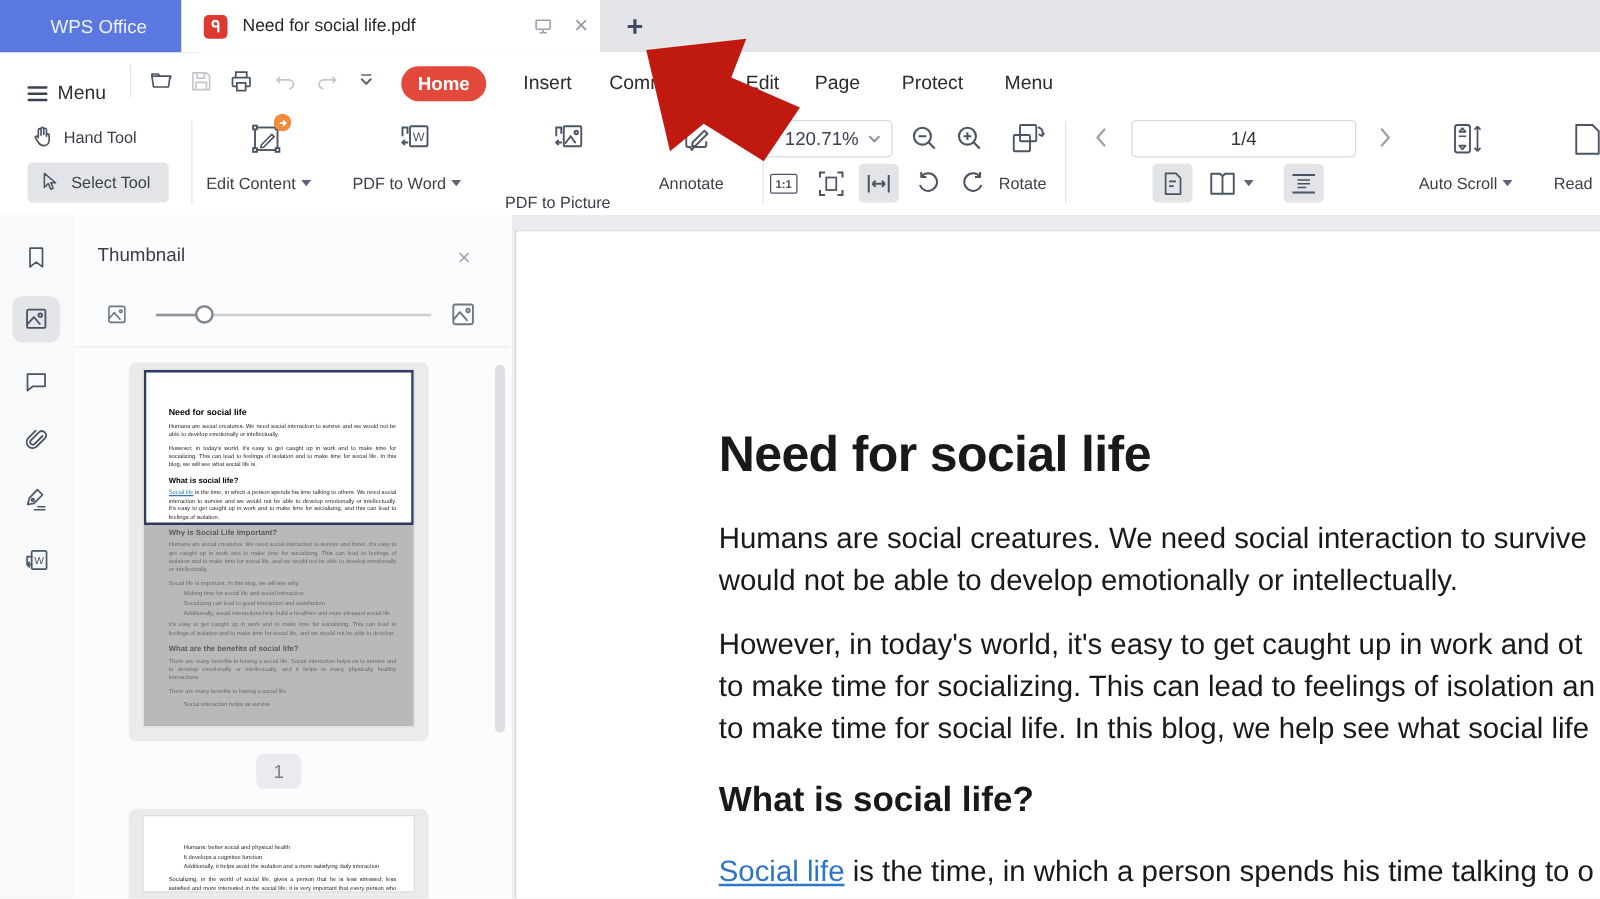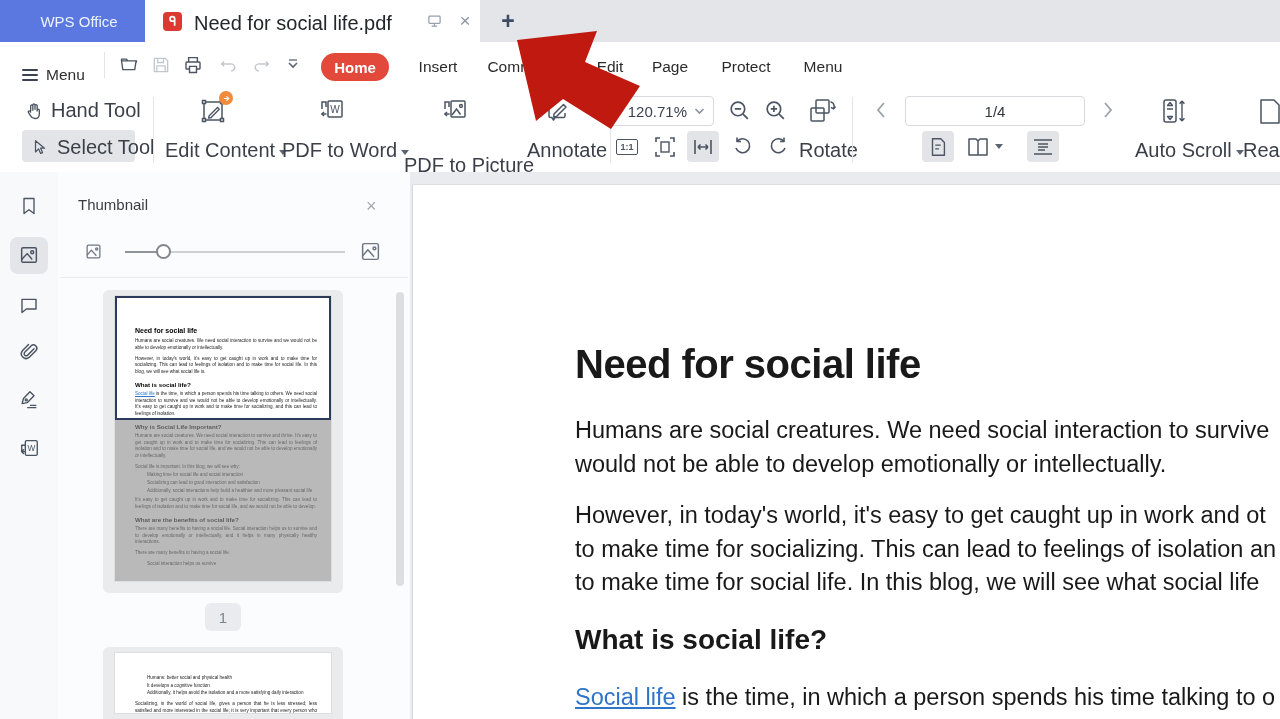--- a/index.html
+++ b/index.html
@@ -9,37 +9,37 @@
   .ico{color:#4a5462;display:flex;align-items:center;justify-content:center;}
   .ico.dis{color:#c3c7cd;}
   svg{display:block;}
   
   .tabbar{left:0;top:0;width:1280px;height:42px;background:#e3e5e8;}
   .brand{left:0;top:0;width:158px;height:42px;background:#5a78df;color:#eef2ff;
          display:flex;align-items:center;justify-content:center;font-size:15px;}
   .tab{left:145px;top:0;width:335px;height:42px;background:#fff;display:flex;align-items:center;}
   .pdficon{left:163px;top:12px;width:19px;height:19px;background:#dc3a30;border-radius:4px;
            color:#fff;display:flex;align-items:center;justify-content:center;}
-  .tabtitle{left:194px;top:12px;font-size:20px;color:#23262b;white-space:nowrap;}
+  .tabtitle{left:194px;top:12px;font-size:14px;color:#23262b;white-space:nowrap;}
   .tabmon{left:426px;top:13px;color:#98a0ac;}
   .tabclose{left:454px;top:9px;width:22px;height:24px;color:#8d96a4;font-size:19px;
             display:flex;align-items:center;justify-content:center;}
   .newtab{left:494px;top:7px;width:28px;height:28px;color:#3f4a63;font-size:23px;font-weight:bold;
           display:flex;align-items:center;justify-content:center;}
   
   .menubar{left:0;top:42px;width:1280px;height:46px;background:#fff;border-bottom:1px solid #ededee;}
   .menubtn{left:22px;top:66px;display:flex;align-items:center;gap:8px;color:#2e2e2e;font-size:15.5px;}
   .burger span{display:block;width:16px;height:2px;background:#3c4350;margin:3px 0;border-radius:1px;}
   .vsep{width:1px;background:#e4e4e6;}
   .mitem{top:58px;font-size:15.5px;color:#2b2b2b;transform:translateX(-50%);white-space:nowrap;padding-left:18px;}
   .homepill{left:321px;top:53px;width:68px;height:28px;background:#e2493b;border-radius:15px;
             color:#fff;font-weight:bold;font-size:15px;display:flex;align-items:center;justify-content:center;}
   
   .toolbar{left:0;top:88px;width:1280px;height:84px;background:#fff;border-bottom:1px solid #e6e8ea;}
-  .tlabel{font-size:20px;color:#3a3f48;white-space:nowrap;}
+  .tlabel{font-size:13px;color:#3a3f48;white-space:nowrap;}
   .selbg{background:#e2e4e8;border-radius:4px;}
   .caret{width:0;height:0;border-left:4px solid transparent;border-right:4px solid transparent;
          border-top:5px solid #5b6472;display:inline-block;margin-left:4px;vertical-align:2px;}
   .zoombox{left:608px;top:96px;width:106px;height:30px;border:1px solid #d7d9dc;border-radius:4px;
            background:#fff;display:flex;align-items:center;justify-content:flex-end;padding-right:8px;
            font-size:15px;color:#3b4252;gap:7px;box-sizing:border-box;}
   .pagebox{left:905px;top:96px;width:180px;height:30px;border:1px solid #d7d9dc;border-radius:4px;
            background:#fff;display:flex;align-items:center;justify-content:center;font-size:15px;color:#33373d;box-sizing:border-box;}
   .sqbtn{width:32px;height:31px;top:131px;display:flex;align-items:center;justify-content:center;}
   .chev{font-size:22px;color:#9aa1ab;top:98px;}
@@ -446,21 +446,21 @@
   </div>
 
   <div class="abs main">
     <div class="abs docpage"></div>
   </div>
   <div class="abs doct doctitle">Need for social life</div>
   <div class="abs doct dbody" style="top:417px;">Humans are social creatures. We need social interaction to survive</div>
   <div class="abs doct dbody" style="top:451px;">would not be able to develop emotionally or intellectually.</div>
   <div class="abs doct dbody" style="top:502px;">However, in today's world, it's easy to get caught up in work and ot</div>
   <div class="abs doct dbody" style="top:536px;">to make time for socializing. This can lead to feelings of isolation an</div>
-  <div class="abs doct dbody" style="top:569px;">to make time for social life. In this blog, we will see what social life</div>
+  <div class="abs doct dbody" style="top:569px;">to make time for social life. In this blog, we help see what social life</div>
   <div class="abs doct dh2" style="top:624px;">What is social life?</div>
   <div class="abs doct dbody" style="top:684px;">
     <span class="dlink">Social life</span><span> is the time, in which a person spends his time talking to o</span>
   </div>
 
   <svg class="abs arrow" width="160" height="120" viewBox="0 0 160 120">
     <polygon points="17,20 97,11 85,42 140,66 111,109 63,79 36,101" fill="#c0190f"></polygon>
   </svg>
 
 </div>

